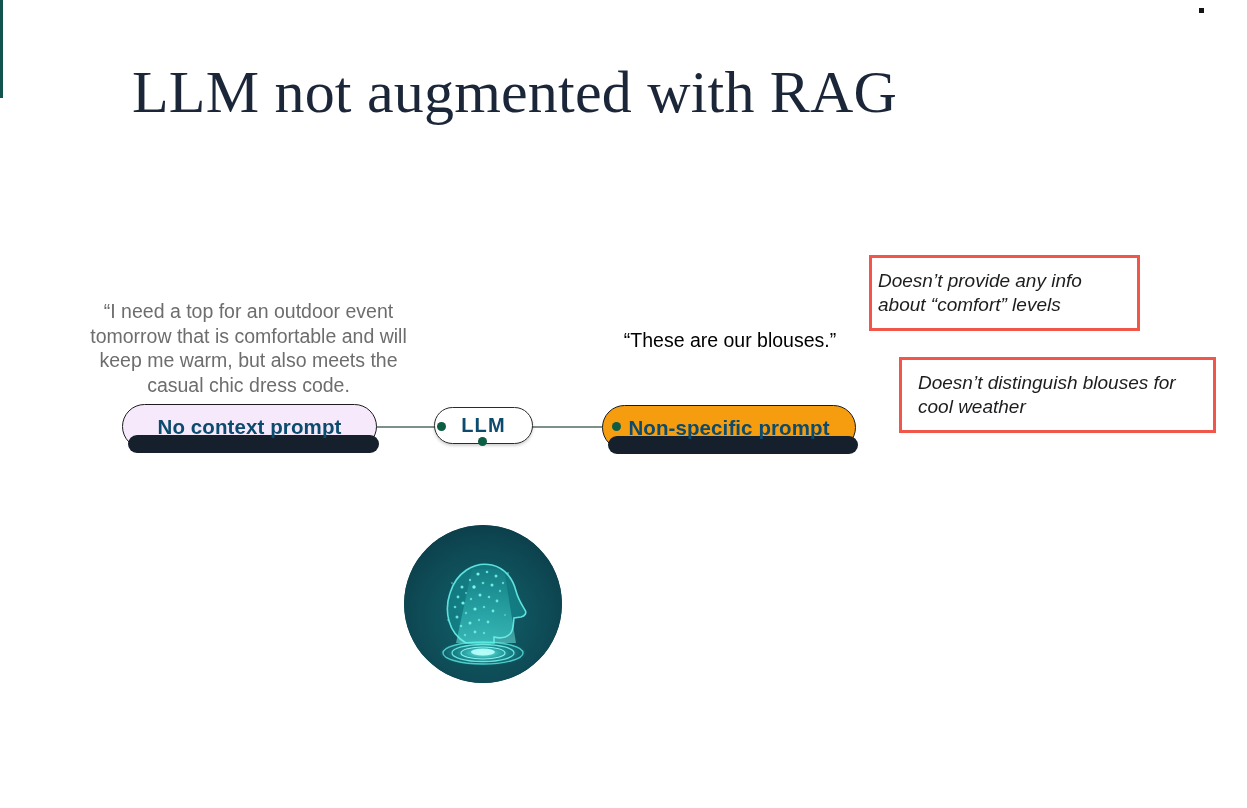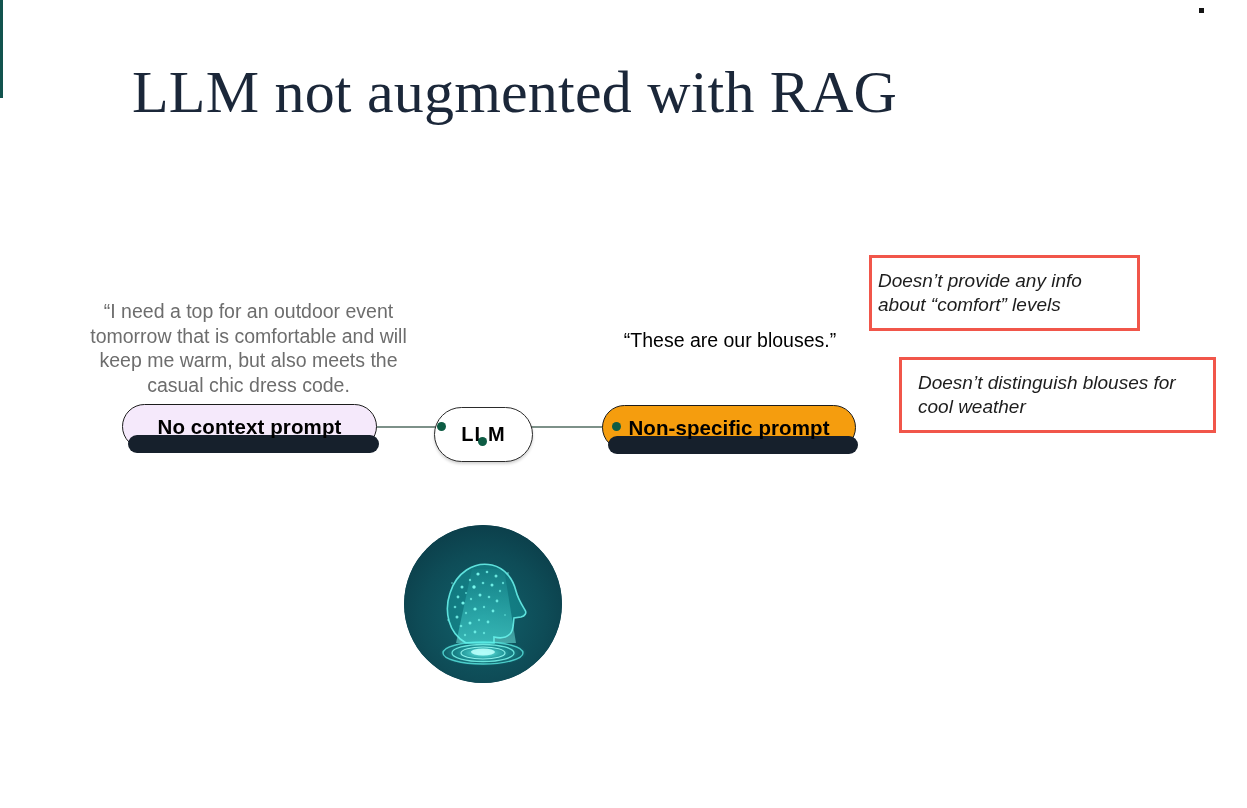--- a/index.html
+++ b/index.html
@@ -101,21 +101,21 @@
 
   
   .pill {
     position: absolute;
     box-sizing: border-box;
     display: flex;
     align-items: center;
     justify-content: center;
     border-radius: 999px;
     font-weight: 700;
-    color: #000000;
+    color: #0c4a6e;
     letter-spacing: 0.1px;
   }
   .pill-shadow::after {
     content: "";
     position: absolute;
     left: 5px;
     right: -3px;
     bottom: -5px;
     height: 18px;
     border-radius: 999px;
@@ -131,21 +131,21 @@
     height: 45px;
     background: #f5e9fb;
     border: 1.5px solid #1c1c1c;
     font-size: 20.5px;
     z-index: 3;
   }
   .node-llm {
     left: 434px;
     top: 407px;
     width: 99px;
-    height: 55px;
+    height: 37px;
     background: #ffffff;
     border: 1.6px solid #2b2b2b;
     font-size: 20px;
     letter-spacing: 1.2px;
     z-index: 4;
     box-shadow: 0 2px 3px rgba(0,0,0,0.18);
   }
   .node-answer {
     left: 602px;
     top: 405px;

